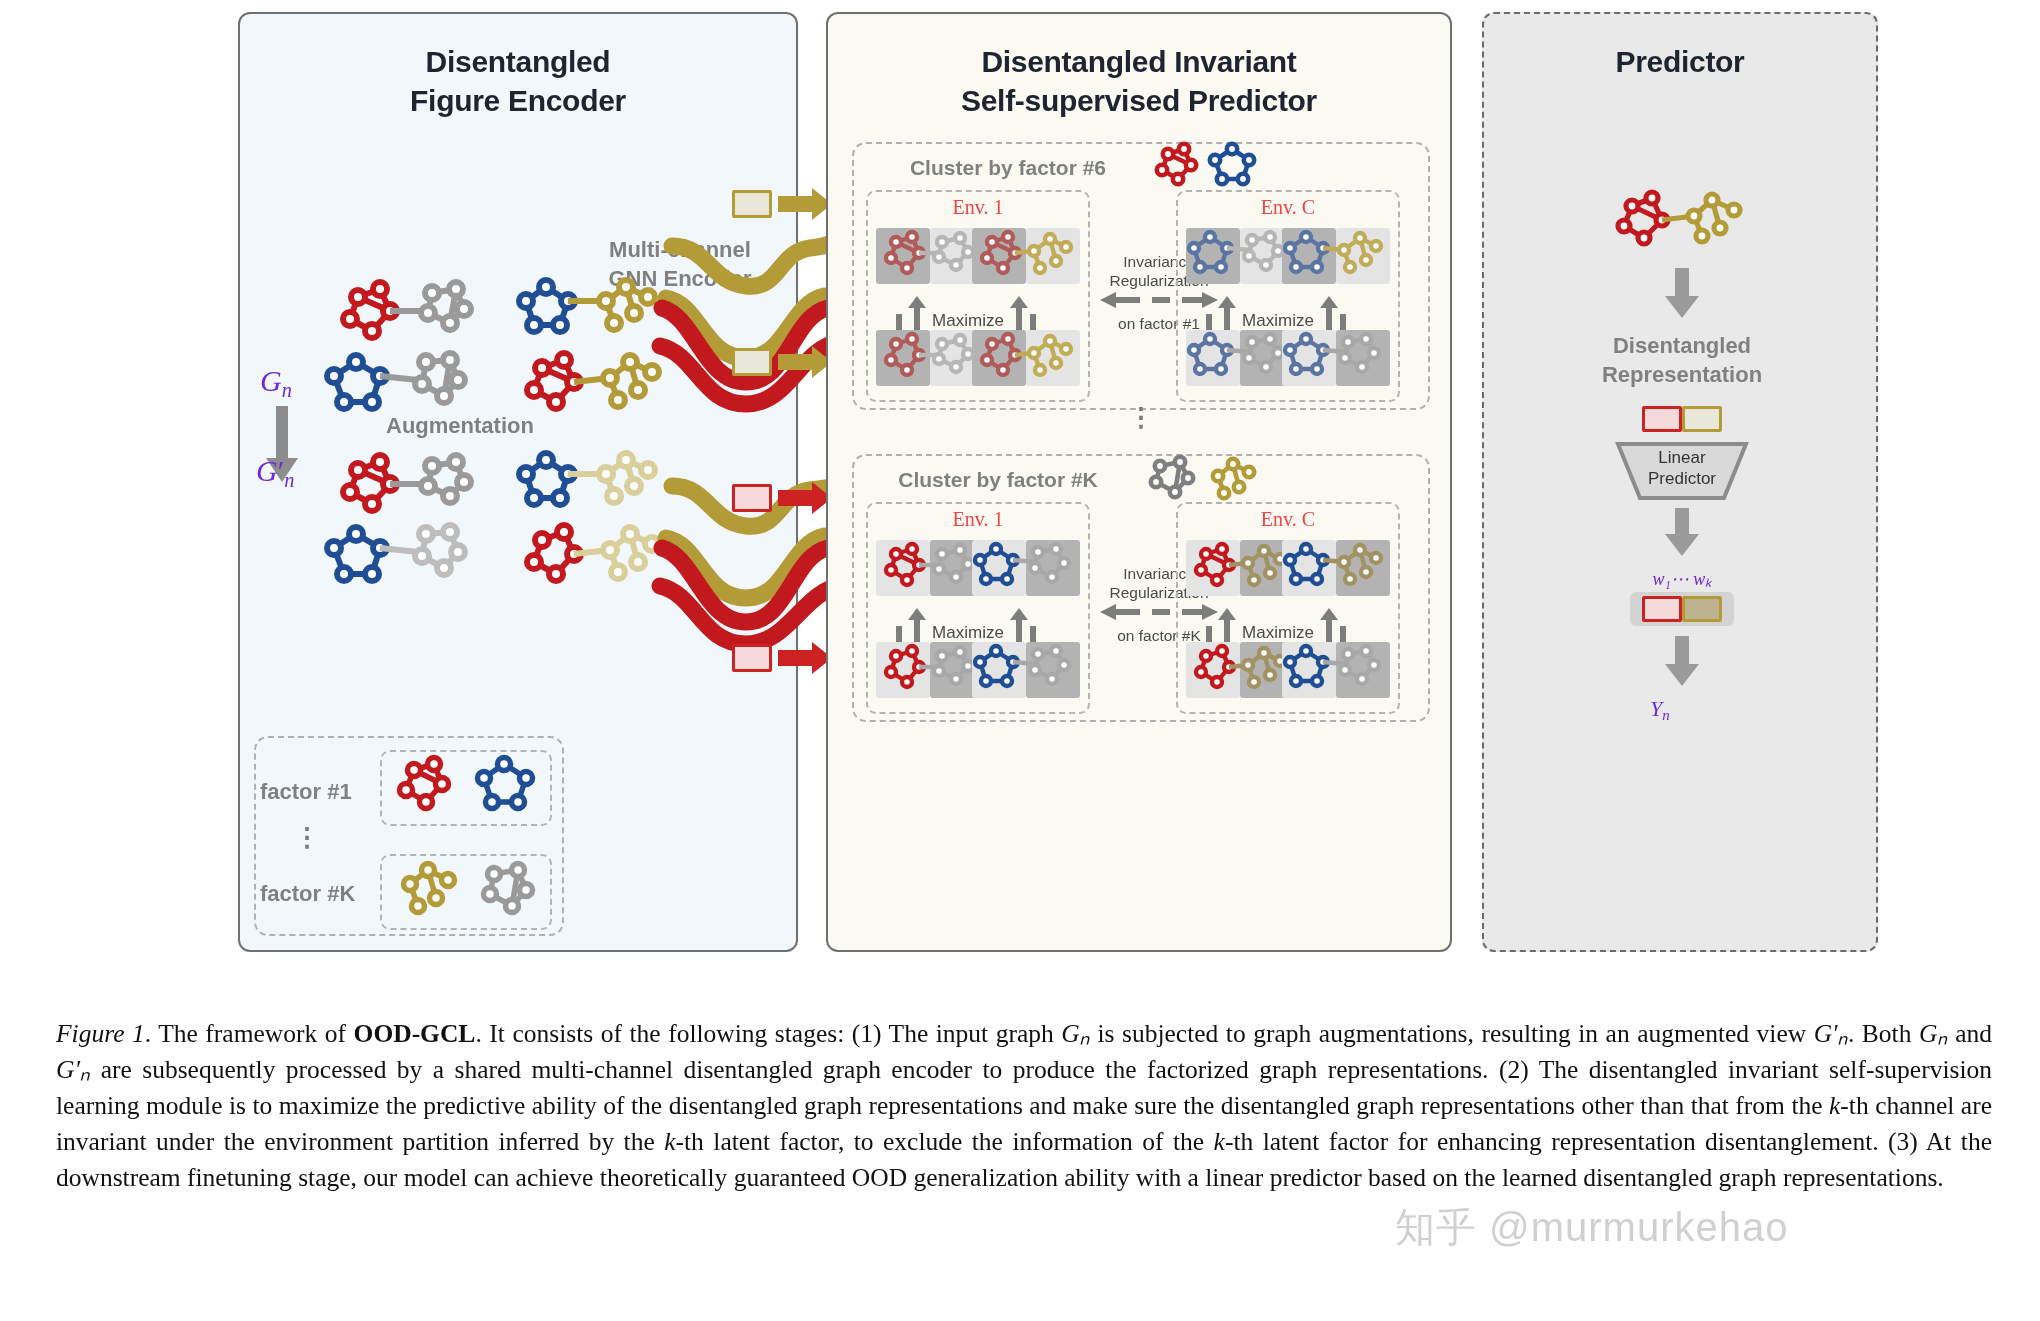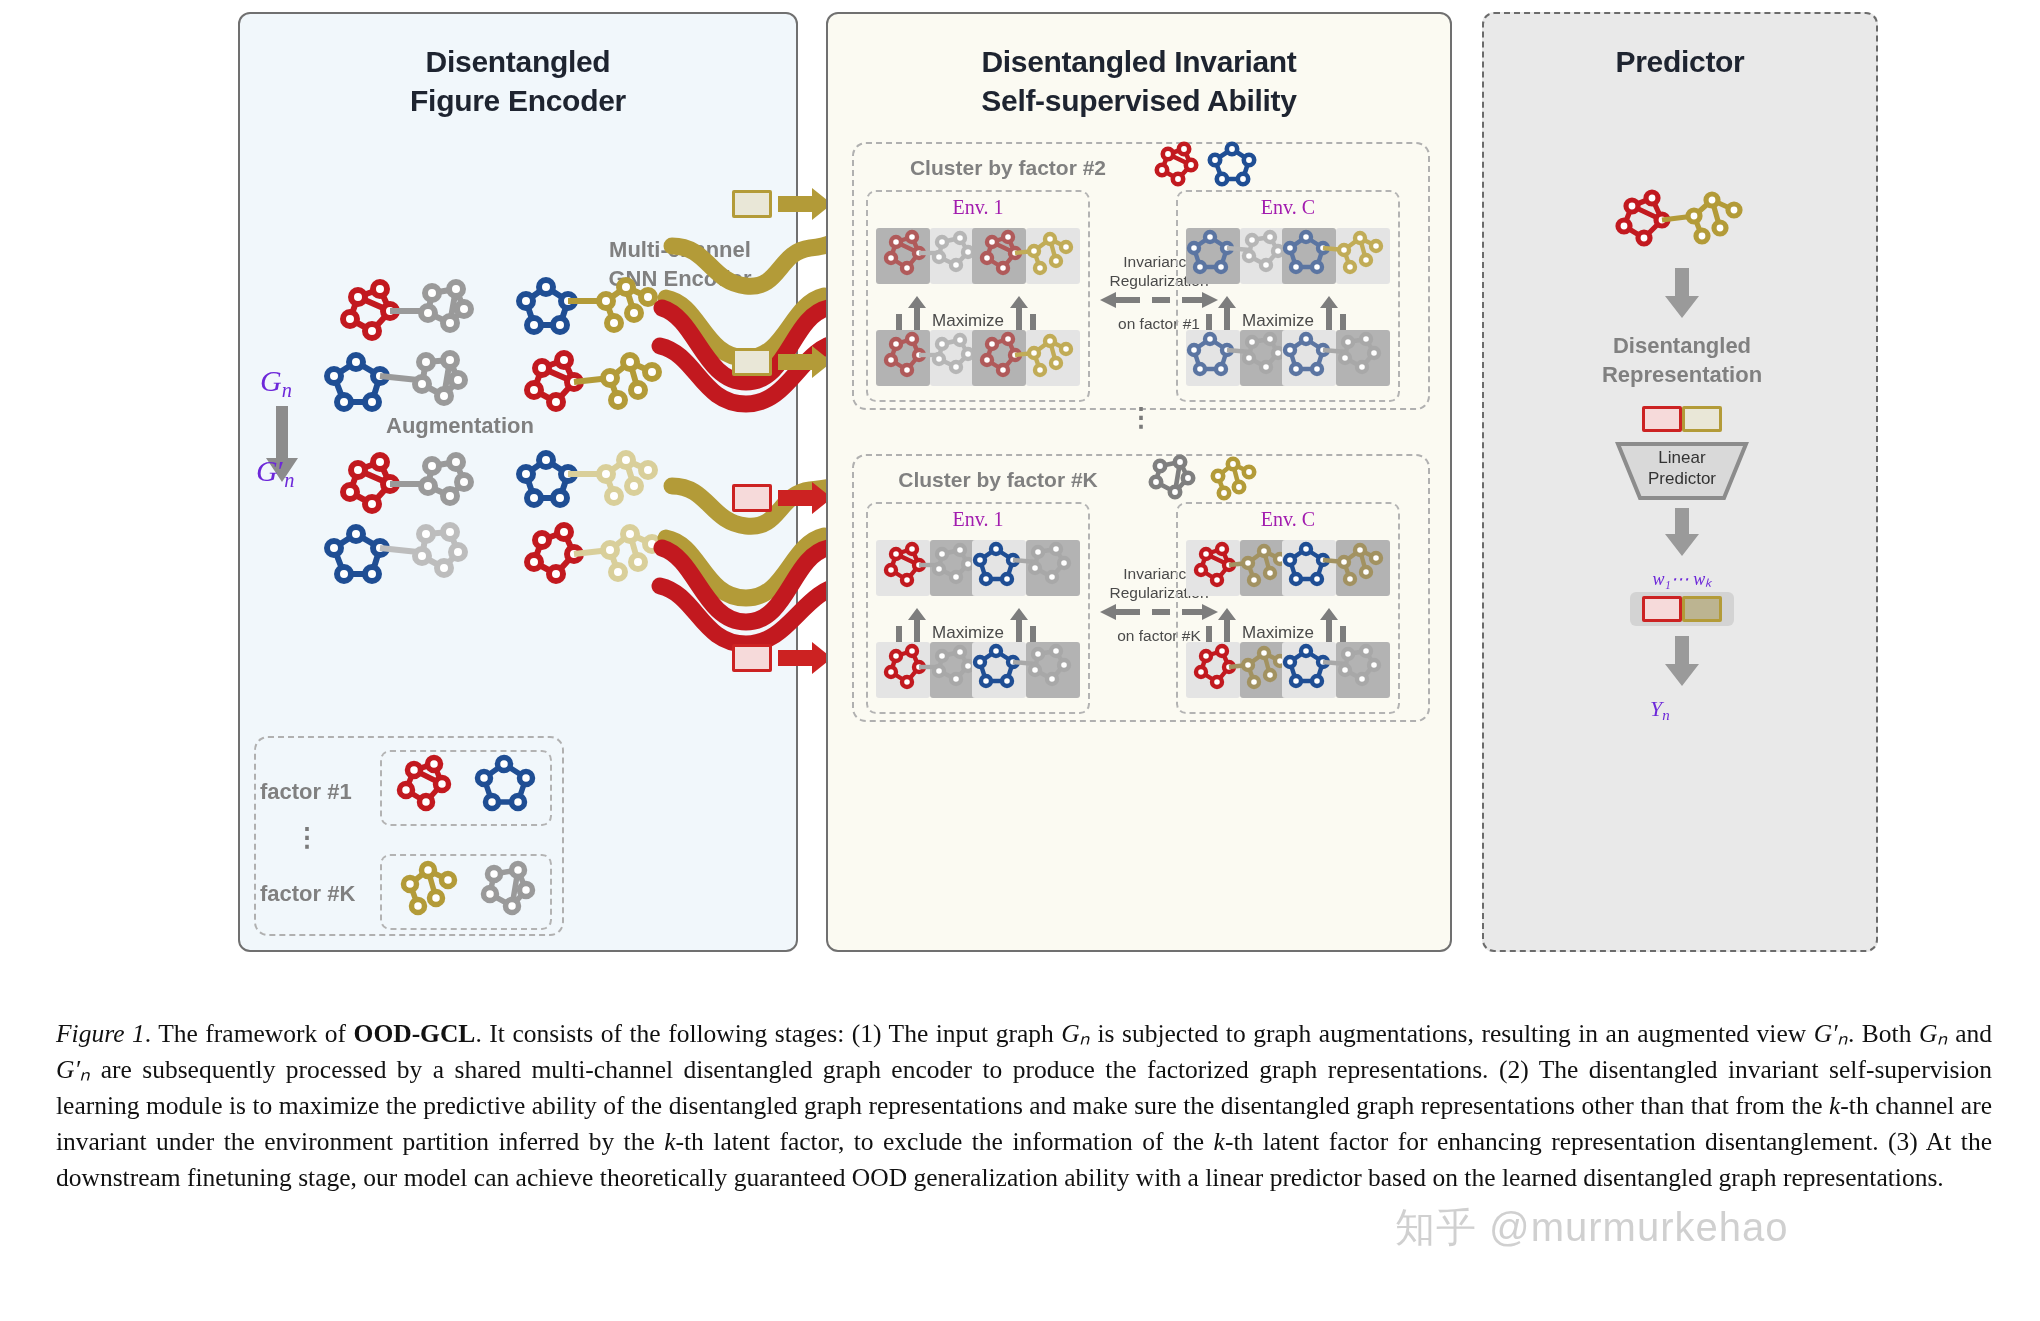--- a/index.html
+++ b/index.html
@@ -99,21 +99,21 @@
     position:absolute;
     border-radius: 2px;
   }
   .chip-gold { background:#e9e7d7; border:3px solid #b39b38; }
   .chip-red  { background:#f6dada; border:3px solid #cc2222; }
 
   .env-label {
     position:absolute;
     font-family: "Liberation Serif", serif;
     font-size: 20px;
-    color:#a21caf;
+    color:#ef4444;
     text-align:center;
   }
 
   .mini-text {
     position:absolute;
     color:#4a4a4a;
     font-size: 17px;
     text-align:center;
     line-height: 1.25;
     font-family: "Liberation Sans", sans-serif;
@@ -494,25 +494,25 @@
   </svg>
 
   <div class="chip chip-red" style="left:732px; top:644px; width:40px; height:28px;"></div>
   <svg class="svg-abs" style="left:778px; top:642px;" width="62" height="32">
     <path d="M0 8 h34 v-8 l20 16 l-20 16 v-8 H0 Z" fill="#cc2222"></path>
   </svg>
 
   <div class="panel" id="panel-ssl">
     <div class="panel-title">
       <div>Disentangled Invariant</div>
-      <div>Self-supervised Ability</div>
+      <div>Self-supervised Predictor</div>
     </div>
 
     <div class="dbox" style="left:24px; top:128px; width:578px; height:268px;"></div>
-    <div class="gray-label" style="left:40px; top:140px; width:280px; font-size:21px; text-align:center;">Cluster by factor #2</div>
+    <div class="gray-label" style="left:40px; top:140px; width:280px; font-size:21px; text-align:center;">Cluster by factor #6</div>
     <div class="mol" style="left:320px; top:130px;">
       <svg width="56" height="46" viewBox="0 0 56 46">
         <g stroke="#c2191f" stroke-width="4.6" fill="none">
           <path d="M20 10 L36 5 M20 10 L14 26 M36 5 L43 21 M14 26 L30 35 M43 21 L30 35 M43 21 L20 10"></path>
         </g>
         <g fill="#ffffff" stroke="#c2191f" stroke-width="4.6">
           <circle cx="20" cy="10" r="5.2"></circle>
             <circle cx="36" cy="5" r="5.2"></circle>
           <circle cx="14" cy="26" r="5.2"></circle>
             <circle cx="43" cy="21" r="5.2"></circle>

